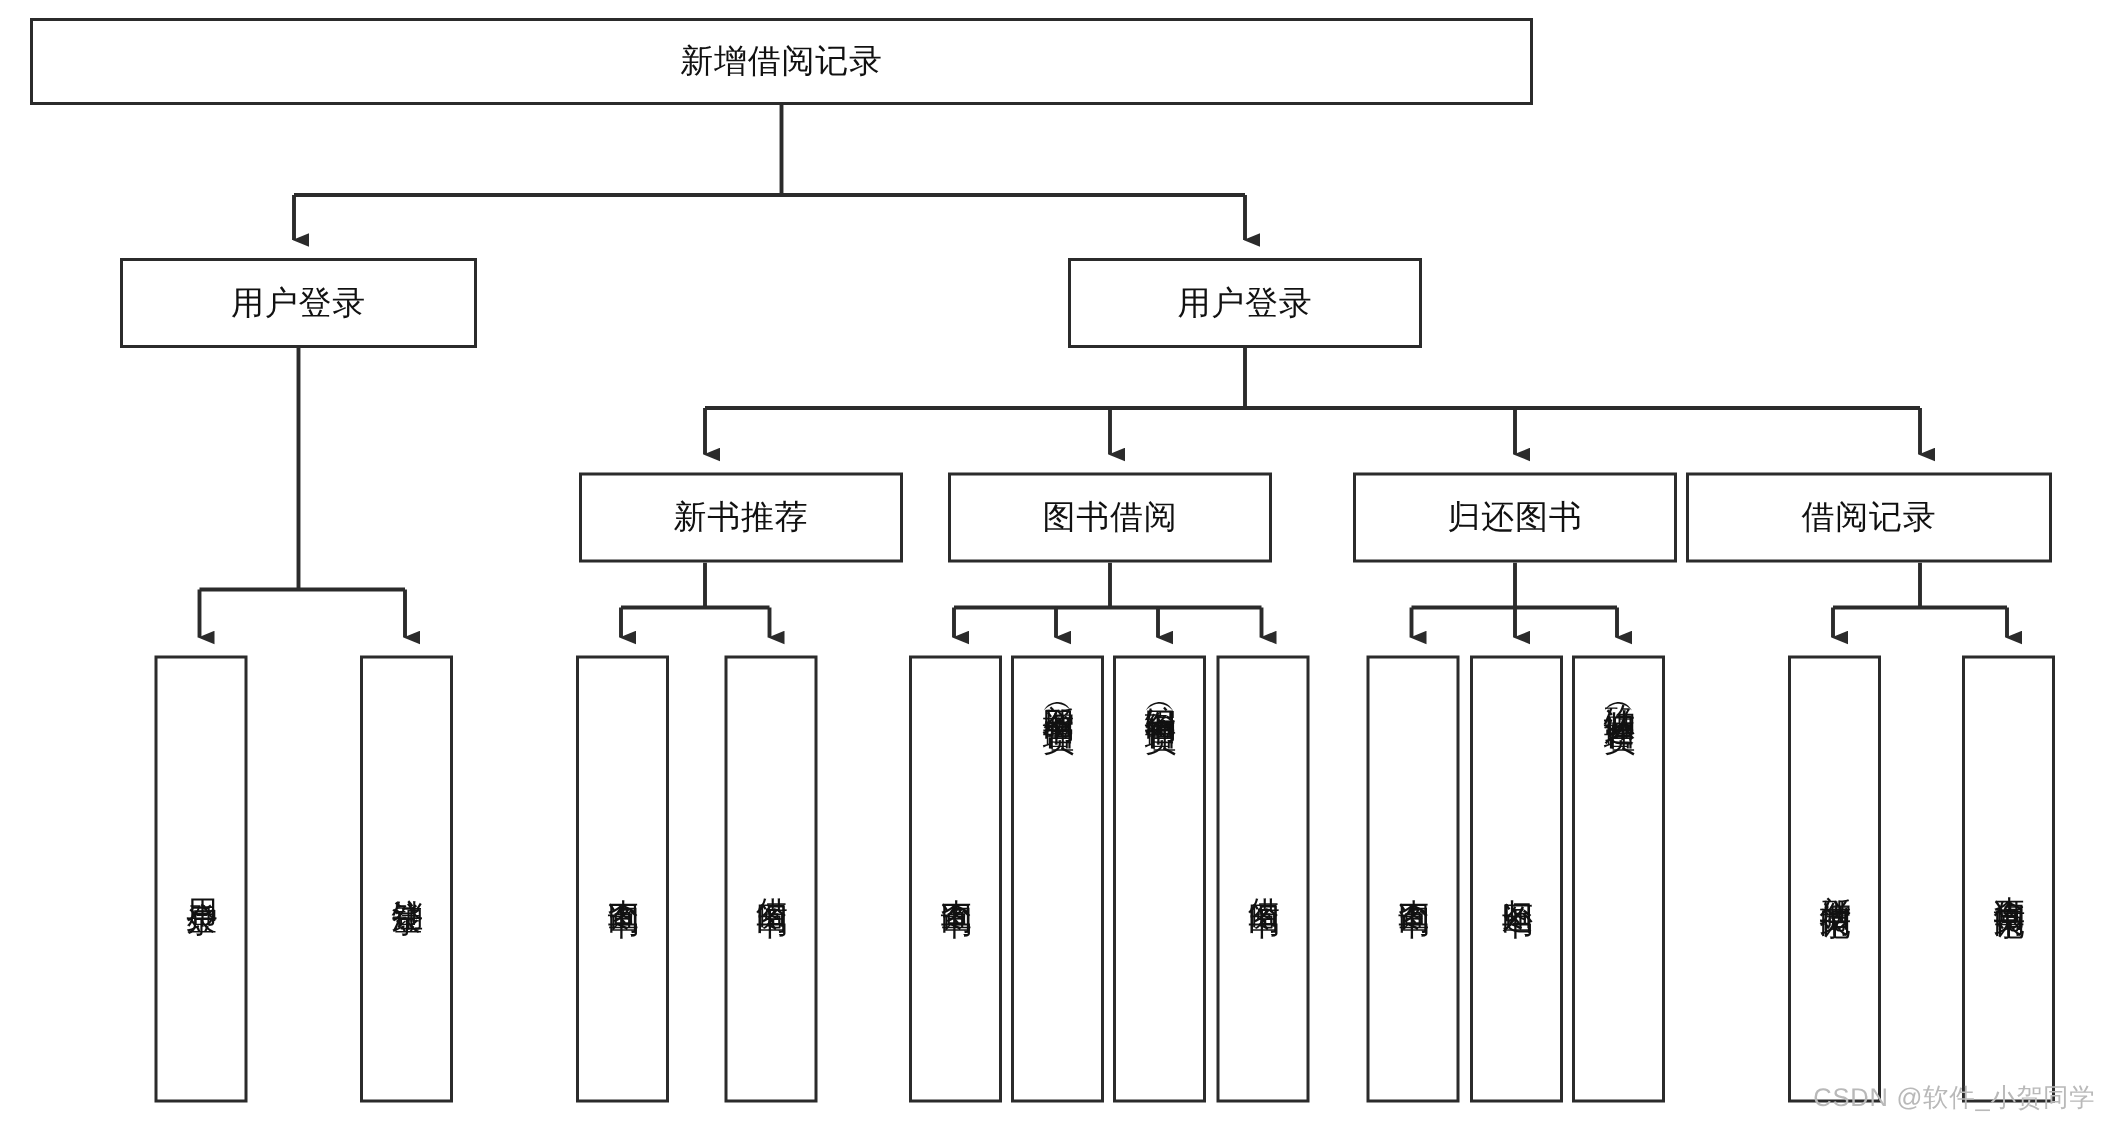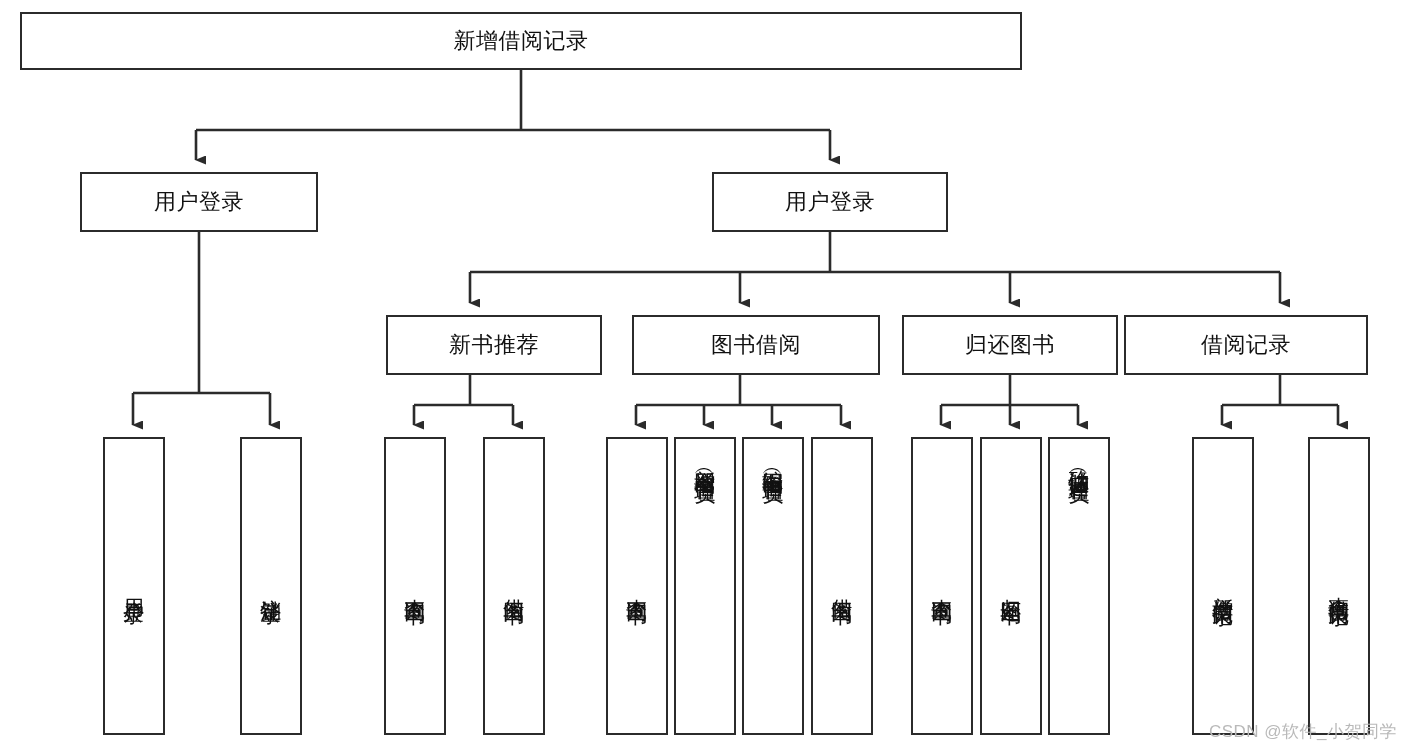--- a/index.html
+++ b/index.html
@@ -134,21 +134,21 @@
   <div class="node" style="left:80px; top:172px; width:238px; height:60px;">
     <span class="label">用户登录</span>
   </div>
   <div class="node" style="left:712px; top:172px; width:236px; height:60px;">
     <span class="label">用户登录</span>
   </div>
 
   <div class="node" style="left:362px; top:315px; width:216px; height:60px;margin-left:24px;">
     <span class="label">新书推荐</span>
   </div>
-  <div class="node" style="left:632px; top:315px; width:248px; height:60px;">
+  <div class="node" style="left:632px; top:315px; width:216px; height:60px;">
     <span class="label">图书借阅</span>
   </div>
   <div class="node" style="left:902px; top:315px; width:216px; height:60px;">
     <span class="label">归还图书</span>
   </div>
   <div class="node" style="left:1124px; top:315px; width:244px; height:60px;">
     <span class="label">借阅记录</span>
   </div>
 
   <div class="node leaf centered" style="left:103px; top:437px; width:62px; height:298px;">

